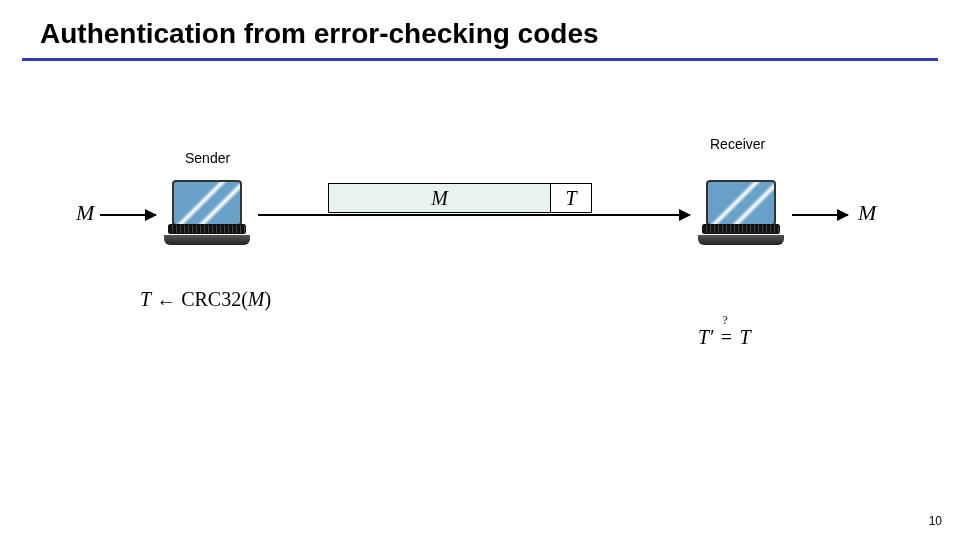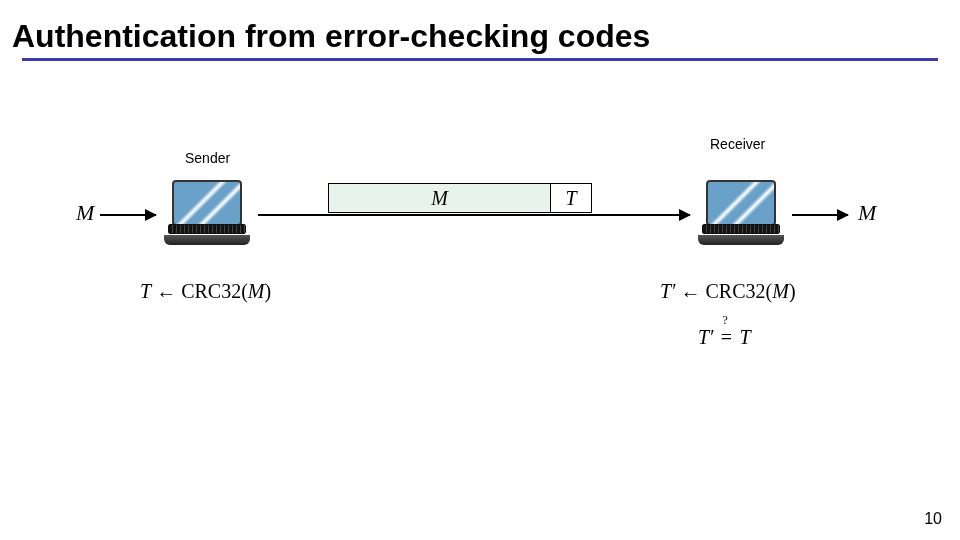--- a/index.html
+++ b/index.html
@@ -1,23 +1,23 @@
 <!DOCTYPE html>
 <html><head>
 <meta charset="utf-8">
 <style>
   * { box-sizing: border-box; }
   html, body { margin: 0; padding: 0; width: 960px; height: 540px; font-family: Arial, Helvetica, sans-serif; background: #fff; color: #000; }
   .slide { position: relative; width: 960px; height: 540px; }
-  .title { position: absolute; left: 12px; top: 18px; font-size: 32px; font-weight: bold; }
+  .title { position: absolute; left: 40px; top: 18px; font-size: 28px; font-weight: bold; }
   .rule { position: absolute; left: 22px; top: 58px; width: 916px; height: 0; border-top: 3px solid #3a3ab3; }
   .label { position: absolute; font-size: 14px; }
   .receiver-label { left: 710px; top: 136px; }
   .sender-label { left: 185px; top: 150px; }
-  .page-num { position: absolute; right: 18px; bottom: 12px; font-size: 16px; }
+  .page-num { position: absolute; right: 18px; bottom: 12px; font-size: 12px; }
 
   
   .laptop { position: absolute; width: 86px; }
   .laptop .screen { width: 70px; height: 46px; margin: 0 auto; background: linear-gradient(135deg,#6aa1c8 0%,#6aa1c8 40%,#fff 45%,#6aa1c8 50%,#6aa1c8 60%,#fff 65%,#6aa1c8 70%); border: 2px solid #333; border-radius: 4px; }
   .laptop .base { width: 86px; height: 10px; background: linear-gradient(#555,#222); border-radius: 0 0 6px 6px; margin-top: 1px; }
   .laptop .kbd { width: 78px; height: 10px; margin: -2px auto 0; background: repeating-linear-gradient(90deg,#111 0 3px,#444 3px 4px); border: 1px solid #111; border-radius: 2px; }
   .sender-laptop { left: 164px; top: 180px; }
   .receiver-laptop { left: 698px; top: 180px; }
 
   
@@ -34,21 +34,21 @@
 
   
   .packet { position: absolute; left: 328px; top: 183px; display: flex; height: 30px; border: 1px solid #000; }
   .packet .mbox { width: 222px; background: #e7f3ec; display:flex; align-items:center; justify-content:center; font-family:'Times New Roman',serif; font-style:italic; font-size:20px; border-right:1px solid #000; }
   .packet .tbox { width: 40px; background: #fff; display:flex; align-items:center; justify-content:center; font-family:'Times New Roman',serif; font-style:italic; font-size:20px; }
 
   
   .formula { position: absolute; font-family: 'Times New Roman', serif; font-size: 20px; white-space: nowrap; }
   .formula .it { font-style: italic; }
   .formula .rm { font-style: normal; }
-  .f-sender  { left: 140px; top: 280px; }
+  .f-sender  { left: 140px; top: 288px; }
   .f-recv    { left: 660px; top: 280px; }
   .f-check   { left: 698px; top: 326px; display:flex; align-items:center; gap:6px; }
   .qeq { position: relative; display:inline-block; width: 14px; text-align:center; }
   .qeq .q { position:absolute; top:-13px; left: 3px; font-size: 12px; font-style: normal; }
 </style>
 </head>
 <body>
 
 <div class="slide">
 
@@ -80,23 +80,20 @@
       <div class="base"></div>
   </div>
 
   <div class="arrow arrow-out-right"></div>
   <div class="sym m-right">M</div>
 
   <div class="formula f-sender">
     <span class="it">T</span><span class="rm"> ← </span><span class="rm">CRC32</span><span class="rm">(</span><span class="it">M</span><span class="rm">)</span>
   </div>
 
-  <div class="formula f-recv">
-    <span class="it">T′</span><span class="rm"> ← </span><span class="rm">CRC32</span><span class="rm">(</span><span class="it">M</span><span class="rm">)</span>
-  </div>
 
   <div class="formula f-check">
     <span class="it">T′</span>
     <span class="qeq">
       <span class="q">?</span>
       <span class="rm">=</span>
     </span>
     <span class="it">T</span>
   </div>
 

